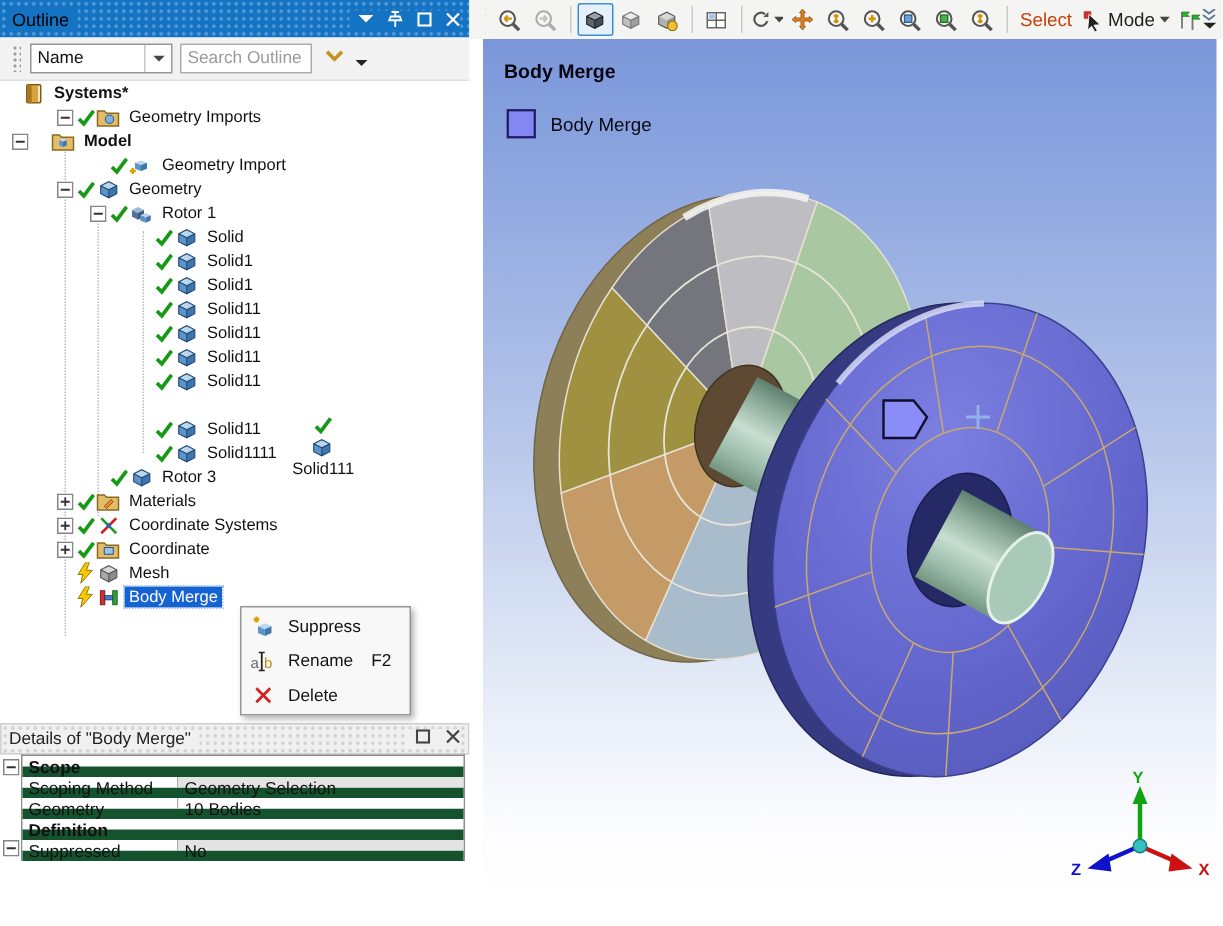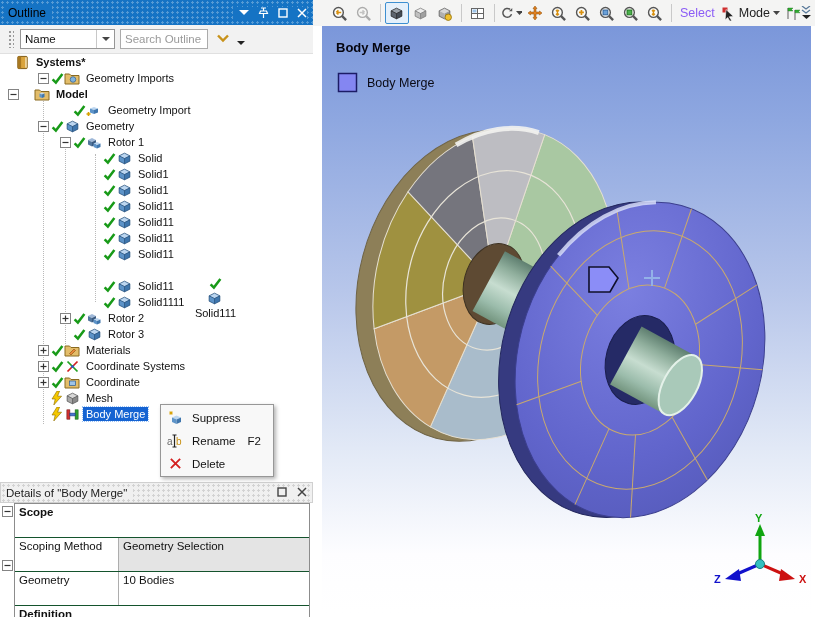--- a/index.html
+++ b/index.html
@@ -36,21 +36,21 @@
 
   
   .details-panel { position:absolute; left:0; top:482px; width:313px; height:135px; background:#fff; }
   .details-header { position:absolute; left:0; top:0; width:313px; height:21px; background:#f0f0f0; border:1px solid #d0d0d0; display:flex; align-items:center; padding:0 5px; color:#222; font-size:11.5px;
       background-image:radial-gradient(rgba(120,120,120,.25) 1px, transparent 1.1px); background-size:5px 5px; }
   .details-header .dtitle { background:#f0f0f0; padding-right:6px; }
   .details-header .dh-icons { margin-left:auto; display:flex; gap:10px; background:#f0f0f0; padding-left:6px; }
   .details-body { position:absolute; left:0; top:21px; width:313px; height:114px; }
   .dgutter { position:absolute; left:2px; width:11px; }
   .dtable { position:absolute; left:14px; top:0; width:296px; border:1px solid #8c8c8c; border-bottom:none; }
-  .drow { display:flex; height:34px; border-bottom:1px solid #14532d; font-size:11.5px; }
+  .drow { display:flex; height:14px; border-bottom:7px solid #14532d; font-size:11.5px; }
   .drow .c1 { width:104px; border-right:1px solid #adadad; padding:2px 4px; background:#fff; }
   .drow .c2 { flex:1; padding:2px 4px; background:#fff; }
   .drow .c2.shaded { background:#e4e4e4; }
   .drow.group { font-weight:bold; }
   .drow.group .g { padding:2px 4px; }
 
   
   .ctx-menu { position:absolute; left:160px; top:404px; width:114px; background:#f8f8f8; border:1px solid #979797; box-shadow:2px 2px 4px rgba(0,0,0,.3); z-index:50; padding:1px; }
   .ctx-item { height:23px; display:flex; align-items:center; font-size:11.5px; position:relative; }
   .ctx-item .mic { width:26px; display:flex; align-items:center; justify-content:center; flex:0 0 26px; }
@@ -59,21 +59,21 @@
   .ctx-item.hl { background:#cde4fc; outline:1px solid #7eb4ea; outline-offset:-1px; }
 
   
   .right-pane { position:absolute; left:313px; top:0; width:502px; height:617px; background:#fff; }
   .vp-toolbar { position:absolute; left:0; top:0; width:502px; height:26px; background:#f4f4f3; display:flex; align-items:center; padding-left:8px; }
   .vp-toolbar .grip { margin:0 4px 0 2px; }
   .tbtn { width:24px; height:22px; display:flex; align-items:center; justify-content:center; border:1px solid transparent; border-radius:2px; flex:0 0 auto; }
   .tbtn.active { border-color:#3d8fd1; background:#e4f0fb; }
   .tbtn.disabled { opacity:.45; }
   .tsep { width:1px; height:18px; background:#c9c9c9; margin:0 4px; flex:0 0 1px; }
-  .tlabel { font-size:12.5px; color:#8b5cf6; margin:0 6px 0 4px; }
+  .tlabel { font-size:12.5px; color:#c2410c; margin:0 6px 0 4px; }
   .modebtn { display:flex; align-items:center; gap:3px; font-size:12.5px; color:#222; margin-right:4px; }
   .overflow { margin-left:auto; display:flex; flex-direction:column; align-items:center; justify-content:center; gap:1px; padding-right:4px; }
 
   .viewport { position:absolute; left:9px; top:26px; width:489px; height:587px;
       background:linear-gradient(180deg,#7b97da 0%,#8ea7e0 16%,#b7c6ea 45%,#e2e9f6 72%,#fdfdff 90%,#ffffff 100%); }
   .vp-title { position:absolute; left:14px; top:14px; font-size:13px; font-weight:bold; color:#05050f; }
   .vp-legend { position:absolute; left:15px; top:46px; display:flex; align-items:center; gap:9px; font-size:12.5px; color:#0a0a14; }
   .scene { position:absolute; left:0; top:0; }
 </style>
 </head>
@@ -405,45 +405,20 @@
           </span>
           <span class="ticon">
             <svg width="15" height="15" viewBox="0 0 14 14">
               <path d="M2 4.5 7 2l5 2.5L7 7z" fill="#bcd6f0"></path>
               <path d="M2 4.5 7 7v5L2 9.5z" fill="#5d93c8"></path>
               <path d="M12 4.5 7 7v5l5-2.5z" fill="#3f76ad"></path>
               <path d="M2 4.5 7 2l5 2.5v5L7 12 2 9.5zM2 4.5 7 7l5-2.5M7 7v5" fill="none" stroke="#1e4a78" stroke-width=".7"></path>
             </svg>
           </span>
           <span class="lbl">Solid1111</span>
-        </div>
-        <div class="tree-row" style="padding-left: 58px;">
-          <span class="slot">
-            <svg width="11" height="11" viewBox="0 0 11 11">
-              <rect x=".5" y=".5" width="10" height="10" fill="#fff" stroke="#848484"></rect>
-              <line x1="2.5" y1="5.5" x2="8.5" y2="5.5" stroke="#333" stroke-width="1.2"></line>
-              <line x1="5.5" y1="2.5" x2="5.5" y2="8.5" stroke="#333" stroke-width="1.2"></line>
-            </svg>
-          </span>
-          <span class="slot">
-            <svg width="13" height="13" viewBox="0 0 12 12">
-              <path d="M1.5 6.8 4.5 9.8 10.5 1.8" stroke="#189a18" stroke-width="2.3" fill="none"></path>
-            </svg>
-          </span>
-          <span class="ticon">
-            <svg width="16" height="15" viewBox="0 0 15 15">
-              <path d="M1.5 5 5.5 3l4 2-4 2z" fill="#9fb8d8"></path>
-              <path d="M1.5 5 5.5 7v4.5l-4-2z" fill="#51759c"></path>
-              <path d="M9.5 5 5.5 7v4.5l4-2z" fill="#3a5a80"></path>
-              <path d="M7 8.5 10.5 7l3.5 1.5-3.5 1.5z" fill="#bcd6f0"></path>
-              <path d="M7 8.5 10.5 10v3.5L7 12z" fill="#5d93c8"></path>
-              <path d="M14 8.5 10.5 10v3.5l3.5-1.5z" fill="#3f76ad"></path>
-            </svg>
-          </span>
-          <span class="lbl">Rotor 2</span>
         </div>
         <div class="tree-row" style="padding-left: 58px;">
           <span class="slot"></span>
           <span class="slot">
             <svg width="13" height="13" viewBox="0 0 12 12">
               <path d="M1.5 6.8 4.5 9.8 10.5 1.8" stroke="#189a18" stroke-width="2.3" fill="none"></path>
             </svg>
           </span>
           <span class="ticon">
             <svg width="15" height="15" viewBox="0 0 14 14">

